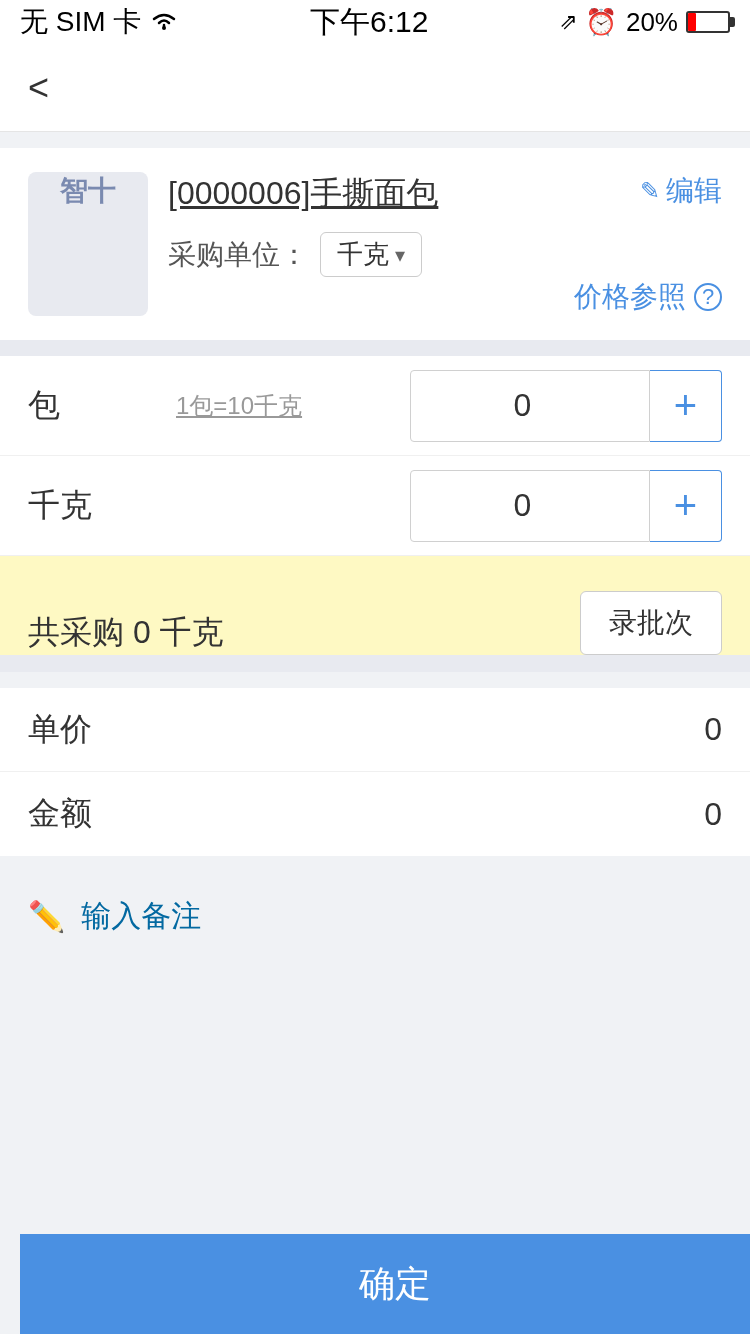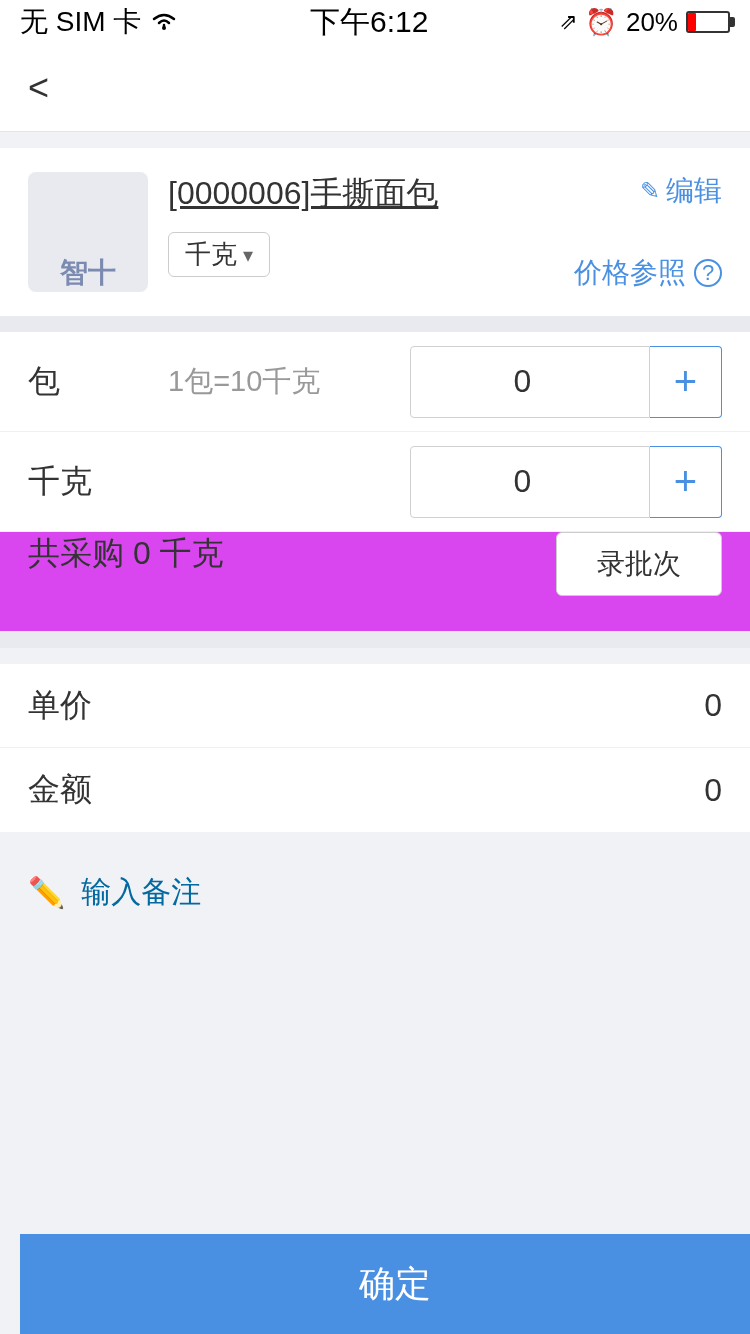--- a/index.html
+++ b/index.html
@@ -82,25 +82,25 @@
       background: #fff;
       margin-top: 16px;
       padding: 24px 28px;
       display: flex;
       align-items: flex-start;
       gap: 20px;
       position: relative;
     }
     .product-thumb {
       width: 120px;
-      height: 120px;
+      height: 144px;
       background: #e8eaf0;
       border-radius: 8px;
       display: flex;
-      align-items: flex-end;
+      align-items: flex-start;
       justify-content: center;
       flex-shrink: 0;
     }
     .product-thumb-logo {
       font-size: 42px;
       color: #999;
     }
     .product-info {
       flex: 1;
     }
@@ -166,24 +166,25 @@
       padding: 0 28px;
       height: 100px;
       border-bottom: 1px solid #f0f0f0;
     }
     .input-label {
       font-size: 32px;
       color: #333;
       min-width: 140px;
     }
     .input-sub {
-      font-size: 29px;
+      font-size: 24px;
       color: #999;
-      margin-left: 0;
+      margin-left: 8px;
       margin-right: auto;
+      text-decoration: underline;
     }
     .input-field-wrap {
       display: flex;
       align-items: center;
       margin-left: auto;
       gap: 0;
     }
     .input-number {
       width: 240px;
       height: 72px;
@@ -207,35 +208,35 @@
       display: flex;
       align-items: center;
       justify-content: center;
       cursor: pointer;
       font-weight: 300;
     }
 
     
     .summary-row {
       display: flex;
-      align-items: flex-start;
+      align-items: flex-end;
       justify-content: space-between;
       padding: 0 28px;
       height: 100px;
-      background: #d946ef;
+      background: #fef9c3;
       border-bottom: 1px solid #e8eaf0;
     }
     .summary-text {
       font-size: 32px;
       color: #333;
     }
     .batch-btn {
       border: 1px solid #ccc;
       border-radius: 6px;
-      padding: 12px 40px;
+      padding: 12px 28px;
       font-size: 28px;
       color: #333;
       background: #fff;
       cursor: pointer;
     }
 
     
     .price-section {
       background: #fff;
       margin-top: 16px;
@@ -325,20 +326,21 @@
   <span class="nav-back">&lt;</span>
 </div>
 
 <div class="product-card">
   <div class="product-thumb">
     <span class="product-thumb-logo" style="font-size:28px;color:#7a8ab0;font-weight:bold;">智十</span>
   </div>
   <div class="product-info">
     <div class="product-name">[0000006]手撕面包</div>
     <div class="product-unit-row">
+      <span>采购单位：</span>
       <div class="unit-select">
         <span>千克</span>
         <span style="font-size:20px;color:#666;">▾</span>
       </div>
     </div>
   </div>
   <div class="edit-link">
     <span style="font-size:24px;">✎</span>
     <span>编辑</span>
   </div>

